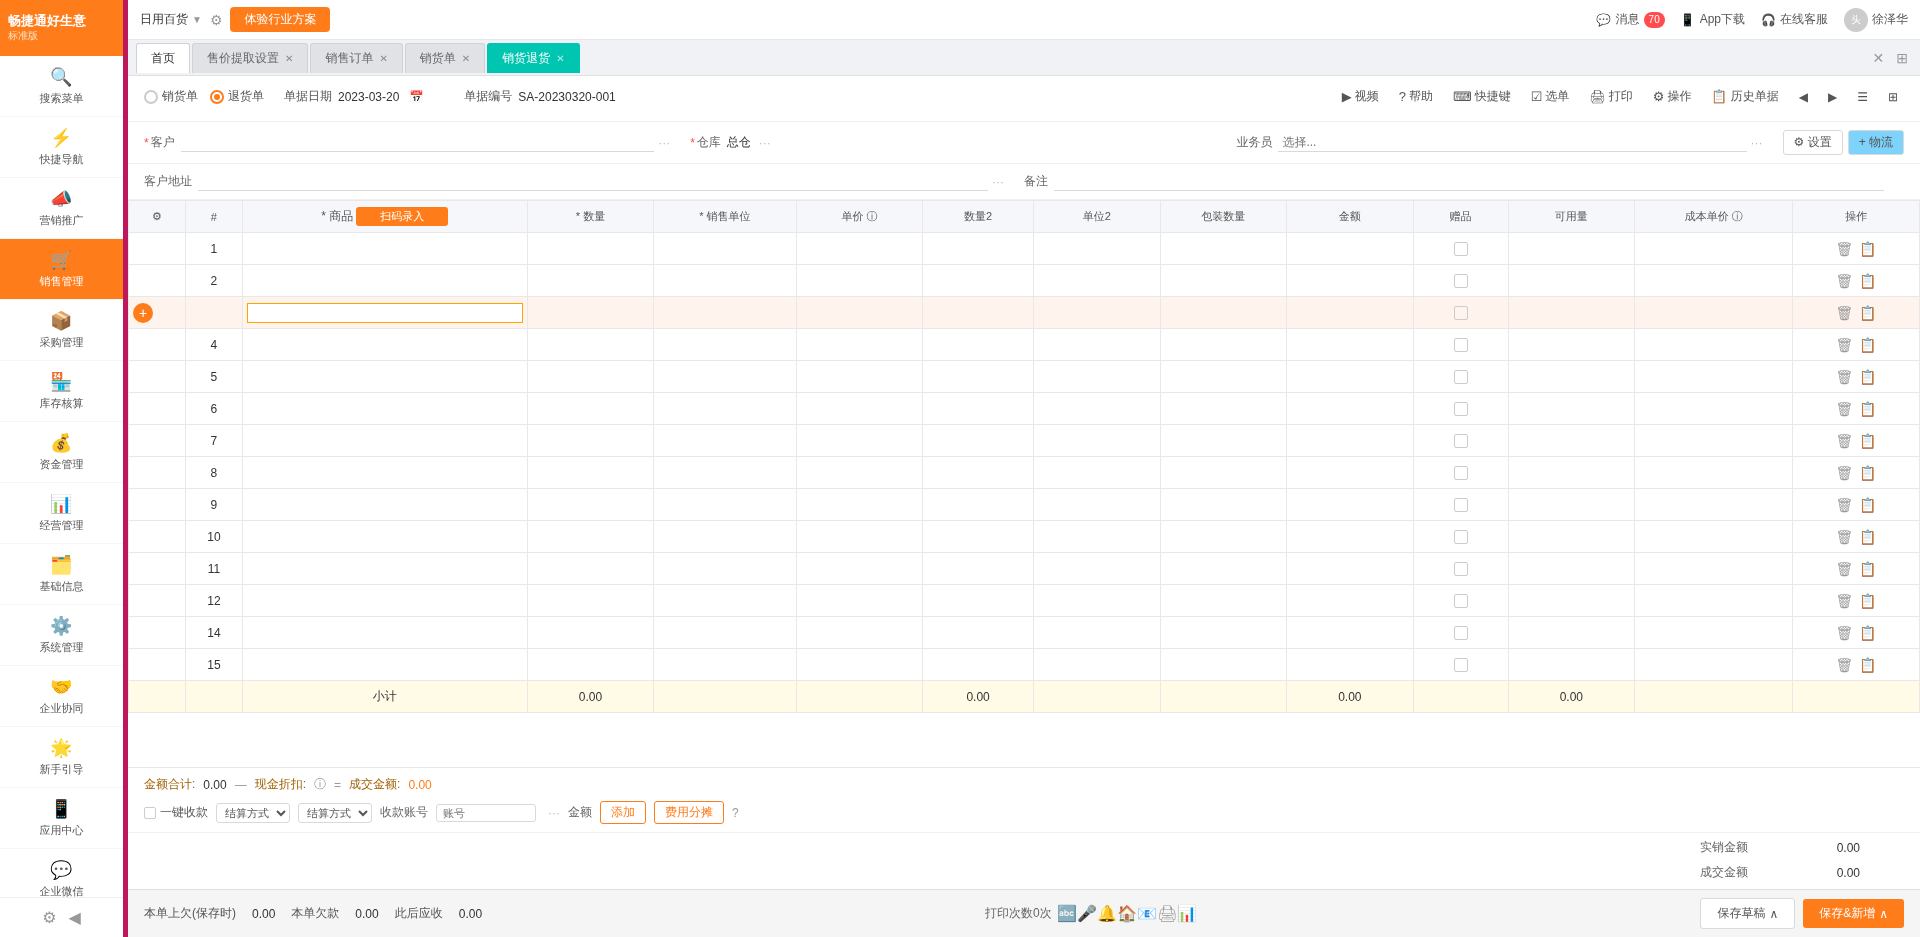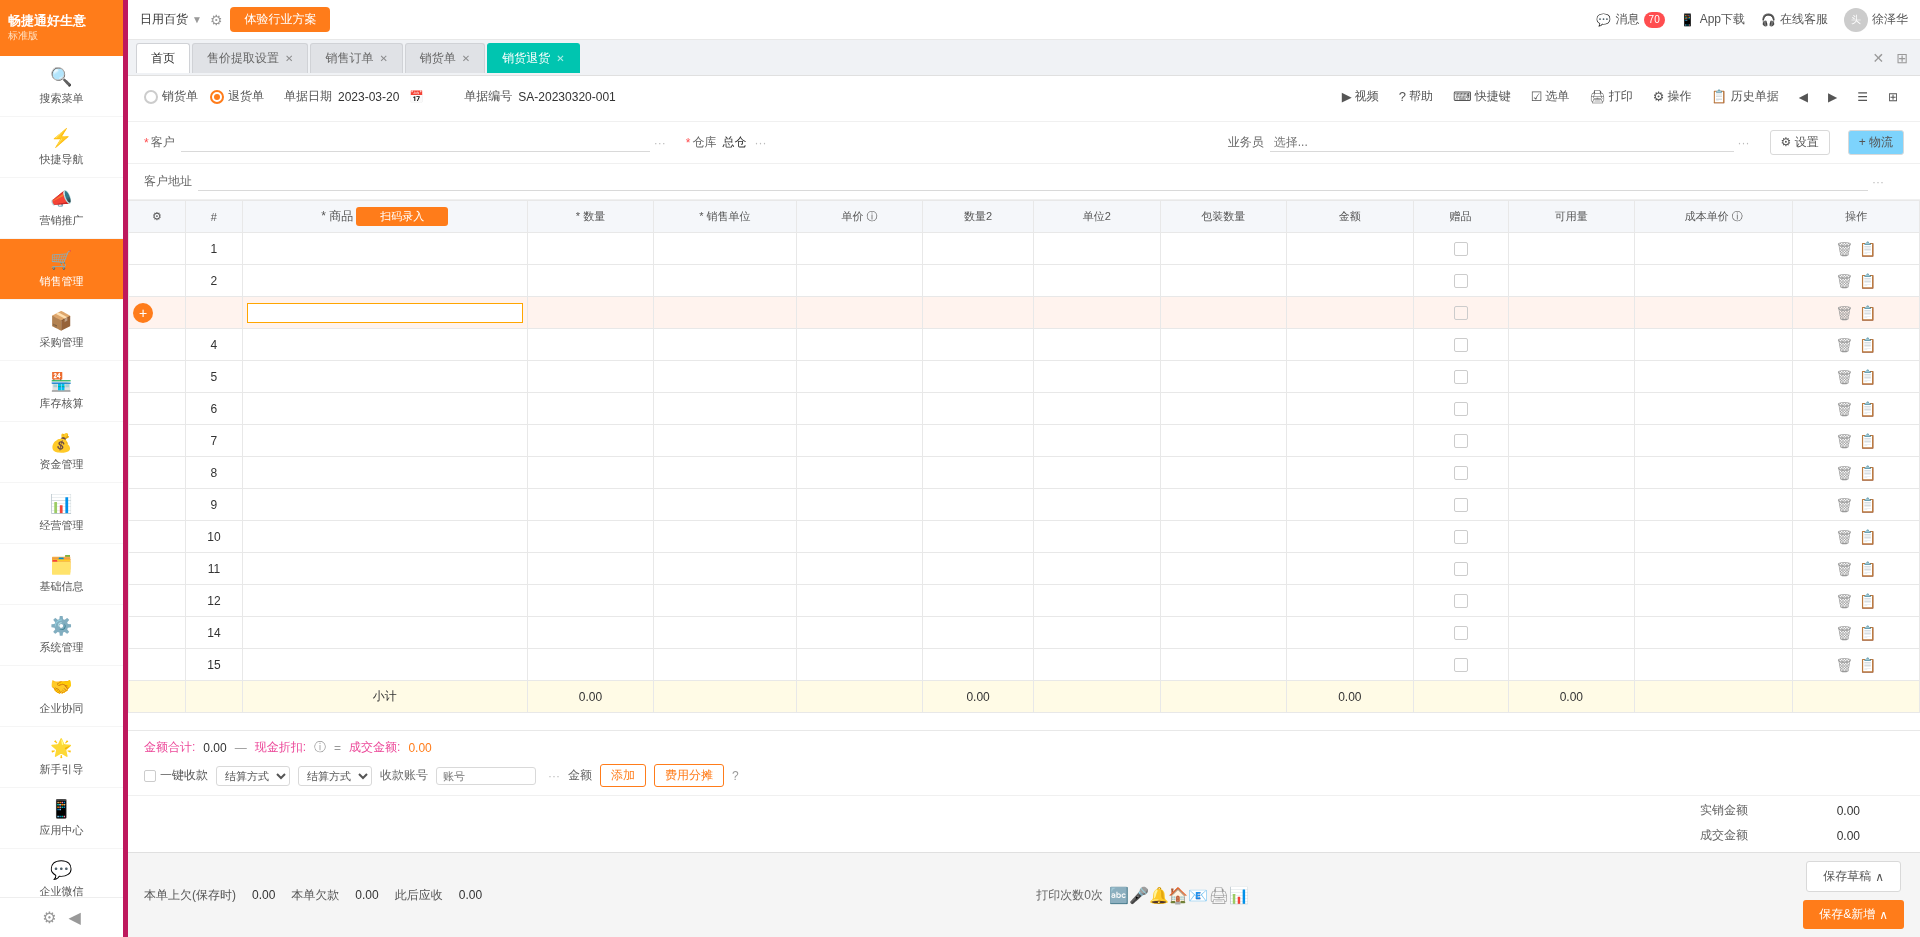--- a/index.html
+++ b/index.html
@@ -60,21 +60,21 @@
     .toolbar-btn { display: flex; align-items: center; gap: 3px; color: #555; cursor: pointer; font-size: 12px; padding: 2px 6px; }
     .toolbar-btn-icon { font-size: 13px; }
 
     
     .form-fields { display: flex; align-items: center; padding: 8px 16px; gap: 0; border-bottom: 1px solid #f0f0f0; flex-shrink: 0; flex-wrap: wrap; }
     .field-group { display: flex; align-items: center; flex: 1; min-width: 300px; padding-right: 20px; }
     .field-label { color: #666; white-space: nowrap; margin-right: 6px; }
     .field-required { color: #ff4d4f; margin-right: 2px; }
     .field-input { flex: 1; border: none; border-bottom: 1px solid #d9d9d9; padding: 2px 4px; color: #333; outline: none; background: transparent; }
     .field-dots { color: #bbb; cursor: pointer; margin-left: 4px; }
-    .field-actions { margin-left: auto; display: flex; gap: 18px; }
+    .field-actions { margin-left: auto; display: flex; gap: 5px; }
     .btn-setting { background: #fff; border: 1px solid #d9d9d9; border-radius: 3px; padding: 3px 10px; color: #555; cursor: pointer; font-size: 12px; }
     .btn-logistics { background: #7dd3fc; border: 1px solid #d9d9d9; border-radius: 3px; padding: 3px 10px; color: #555; cursor: pointer; font-size: 12px; }
 
     
     .table-area { flex: 1; overflow: auto; }
     .data-table { width: 100%; border-collapse: collapse; table-layout: fixed; }
     .data-table th { background: #f5f7fa; border: 1px solid #e8e8e8; padding: 6px 4px; text-align: center; font-weight: 500; color: #555; white-space: nowrap; font-size: 11px; position: sticky; top: 0; z-index: 2; }
     .data-table td { border: 1px solid #e8e8e8; padding: 4px; text-align: center; color: #333; height: 32px; }
     .data-table tr.active-row td { background: #fff3ee; }
     .scan-btn { background: #ff7c1a; color: #fff; border: none; border-radius: 3px; padding: 2px 24px; font-size: 11px; cursor: pointer; white-space: nowrap; }
@@ -83,38 +83,38 @@
     .cb { width: 14px; height: 14px; border: 1px solid #ccc; border-radius: 2px; display: inline-block; }
     .action-icons { display: flex; justify-content: center; gap: 6px; }
     .action-icon { color: #999; cursor: pointer; font-size: 14px; }
     .row-num { color: #999; }
     .subtotal-row td { background: #fffbe6 !important; font-weight: 500; color: #333; }
     .subtotal-label { color: #555; }
 
     
     .bottom-area { border-top: 1px solid #e8e8e8; padding: 8px 16px; flex-shrink: 0; background: #fff; }
     .bottom-row1 { display: flex; align-items: center; gap: 8px; margin-bottom: 8px; }
-    .bottom-label { color: #ec4899; }
+    .bottom-label { color: #a16207; }
     .bottom-value { color: #333; font-weight: 500; }
     .bottom-dash { color: #999; }
     .bottom-eq { color: #999; }
     .deal-amount { color: #ff7c1a; font-weight: 500; }
     .bottom-row2 { display: flex; align-items: center; gap: 8px; }
     .checkbox-label { display: flex; align-items: center; gap: 4px; color: #555; cursor: pointer; }
     .small-cb { width: 12px; height: 12px; border: 1px solid #ccc; border-radius: 2px; display: inline-block; }
     .select-inline { border: 1px solid #d9d9d9; border-radius: 3px; padding: 2px 4px; font-size: 11px; color: #555; background: #fff; }
     .bottom-input { border: 1px solid #d9d9d9; border-radius: 3px; padding: 2px 6px; font-size: 11px; width: 100px; }
     .btn-add { background: #fff; border: 1px solid #ff7c1a; color: #ff7c1a; border-radius: 3px; padding: 2px 10px; cursor: pointer; font-size: 12px; }
     .btn-split { background: #fff; border: 1px solid #ff7c1a; color: #ff7c1a; border-radius: 3px; padding: 2px 10px; cursor: pointer; font-size: 12px; }
 
     
     .footer-bar { background: #f5f5f5; border-top: 1px solid #e0e0e0; padding: 8px 16px; display: flex; align-items: center; justify-content: space-between; flex-shrink: 0; }
     .footer-left { display: flex; align-items: center; gap: 16px; color: #555; font-size: 12px; }
     .footer-center { display: flex; align-items: center; gap: 6px; }
-    .footer-right { display: flex; align-items: center; gap: 8px; flex-direction: column; }
+    .footer-right { display: flex; align-items: center; gap: 8px; }
     .btn-save-draft { background: #fff; border: 1px solid #d9d9d9; border-radius: 3px; padding: 6px 16px; color: #555; cursor: pointer; font-size: 12px; display: flex; align-items: center; gap: 4px; }
     .btn-save-new { background: #ff7c1a; color: #fff; border: none; border-radius: 3px; padding: 6px 16px; cursor: pointer; font-size: 12px; display: flex; align-items: center; gap: 4px; }
     .summary-row { display: flex; justify-content: space-between; align-items: center; margin-bottom: 4px; }
     .summary-label { color: #666; }
     .summary-value { color: #333; font-weight: 500; }
     .footer-wrapper { display: flex; flex-direction: column; flex-shrink: 0; position: relative; }
     .summary-area { display: flex; justify-content: flex-end; padding: 6px 60px 4px 16px; background: #fff; border-top: 1px solid #f0f0f0; }
     .summary-inner { display: flex; flex-direction: column; gap: 4px; min-width: 160px; }
   </style>
 </head>
@@ -331,20 +331,24 @@
       <div class="field-actions">
         <button class="btn-setting">⚙ 设置</button>
         <button class="btn-logistics">+ 物流</button>
       </div>
     </div>
     <div class="form-fields" style="border-top:none;">
       <div class="field-group">
         <span class="field-label">客户地址</span>
         <input class="field-input" type="text" style="">
         <span class="field-dots">···</span>
+      </div>
+      <div class="field-group">
+        <span class="field-label">备注</span>
+        <input class="field-input" type="text" style="flex: 2 1 0%;">
       </div>
     </div>
 
     <div class="table-area">
       <table class="data-table">
         <colgroup>
           <col style="width:36px">
           <col style="width:36px">
           <col style="width:180px">
           <col style="width:80px">

